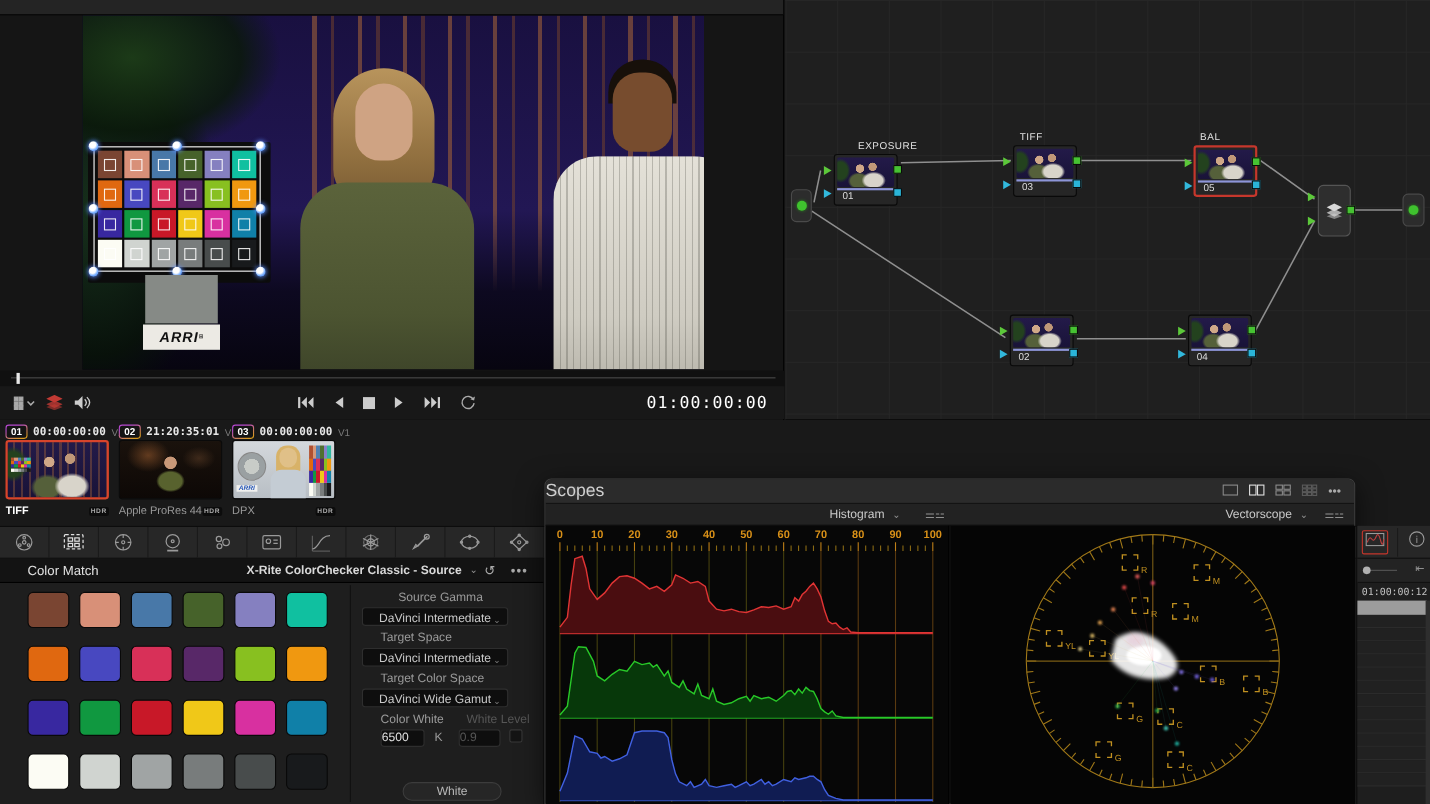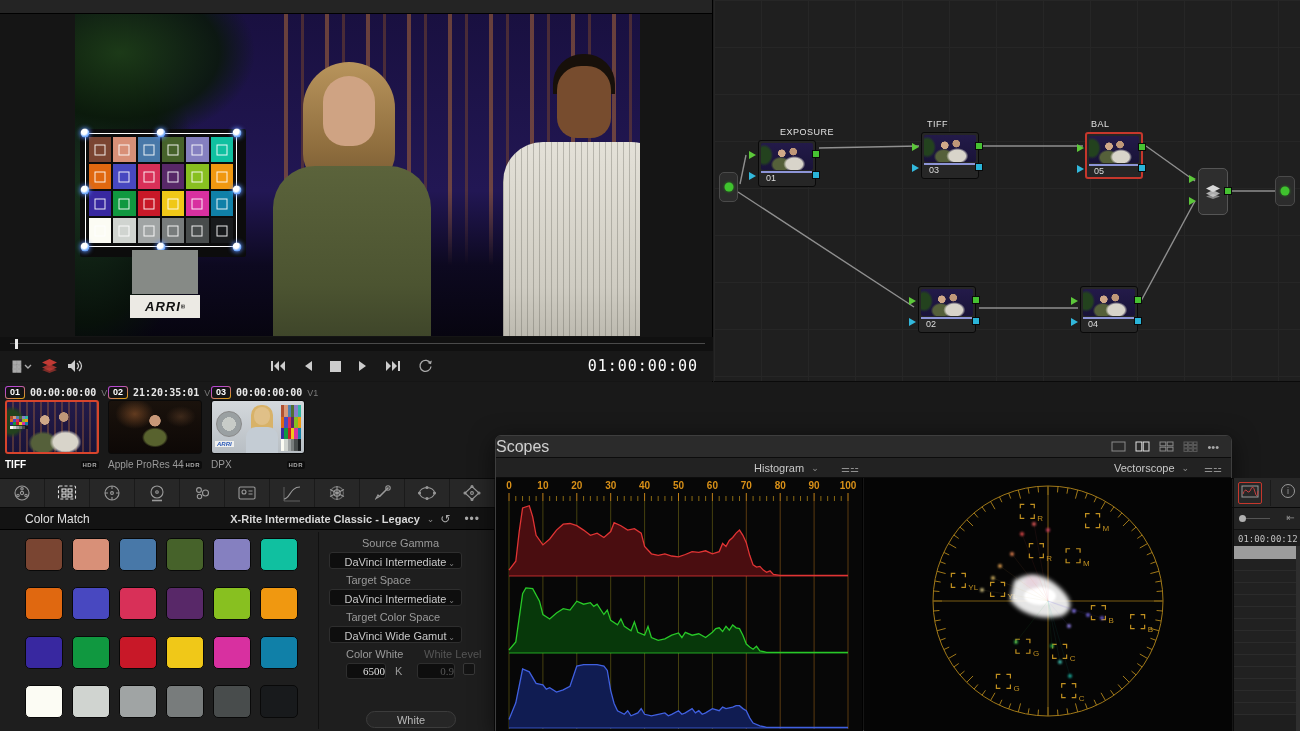--- a/index.html
+++ b/index.html
@@ -160,21 +160,21 @@
   #swatches { position:absolute; left:25px; top:30px; width:285px; height:185px; display:grid;
     grid-template-columns:repeat(6,38px); grid-template-rows:repeat(4,33px); column-gap:9px; row-gap:16px; }
   #swatches .sw { border-radius:5px; border:1px solid #090909; }
   .cm-label { position:absolute; font-size:11px; color:#9a9a9a; }
   .cm-label.dim { color:#565656; }
   .dd { position:absolute; left:329px; width:133px; height:17px; background:#0e0e0e; border:1px solid #2e2e2e;
     border-radius:3px; font-size:11px; color:#c8c8c8; display:flex; align-items:flex-end; }
   .dd span.v { margin:0 auto; }
   .dd span.c { position:absolute; right:6px; color:#808080; font-size:8px; }
   .num-in { position:absolute; height:16px; background:#0e0e0e; border:1px solid #2e2e2e; border-radius:3px;
-    font-size:11px; color:#e0e0e0; text-align:right; line-height:15px;font-family:Liberation Serif, serif; }
+    font-size:11px; color:#e0e0e0; text-align:left; line-height:15px; }
   .num-in.dim { color:#565656; }
   #cm-check { position:absolute; left:463px; top:155px; width:12px; height:12px; background:#141414; border:1px solid #383838; border-radius:2px; }
   #match-btn { position:absolute; left:366px; top:203px; width:90px; height:17px; border:1px solid #3c3c3c;
     border-radius:9px; background:#262626; color:#b8b8b8; font-size:11px; text-align:center; line-height:16px; }
 
   
   #scopes { left:495px; top:435px; width:737px; height:296px; background:#161616; border:1px solid #3e3e3e;
     border-radius:6px 6px 0 0; box-shadow:0 6px 24px rgba(0,0,0,.6); }
   #scopes-titlebar { position:absolute; left:0; top:0; width:100%; height:22px; background:#2b2b2b;
     border-radius:5px 5px 0 0; border-bottom:1px solid #0c0c0c; display:flex; align-items:center; }
@@ -566,21 +566,21 @@
           <circle cx="11" cy="15.5" r="1"></circle>
           <circle cx="4" cy="9" r="1"></circle>
           <circle cx="18" cy="9" r="1"></circle>
         </svg>
       </div>
     </div>
 
   <div id="colormatch" class="abs">
     <div id="cm-head">
       <span id="cm-title">Color Match</span>
-      <span id="cm-preset">X-Rite Intermediate Classic - Legacy</span>
+      <span id="cm-preset">X-Rite ColorChecker Classic - Source</span>
       <span class="chev">⌄</span>
       <span id="cm-reset">↺</span>
       <span id="cm-more">•••</span>
     </div>
     <div id="cm-divider"></div>
     <div id="swatches">
         <div class="sw" style="background: rgb(122, 69, 50);"></div>
         <div class="sw" style="background: rgb(216, 144, 120);"></div>
         <div class="sw" style="background: rgb(72, 120, 168);"></div>
         <div class="sw" style="background: rgb(70, 98, 42);"></div>

